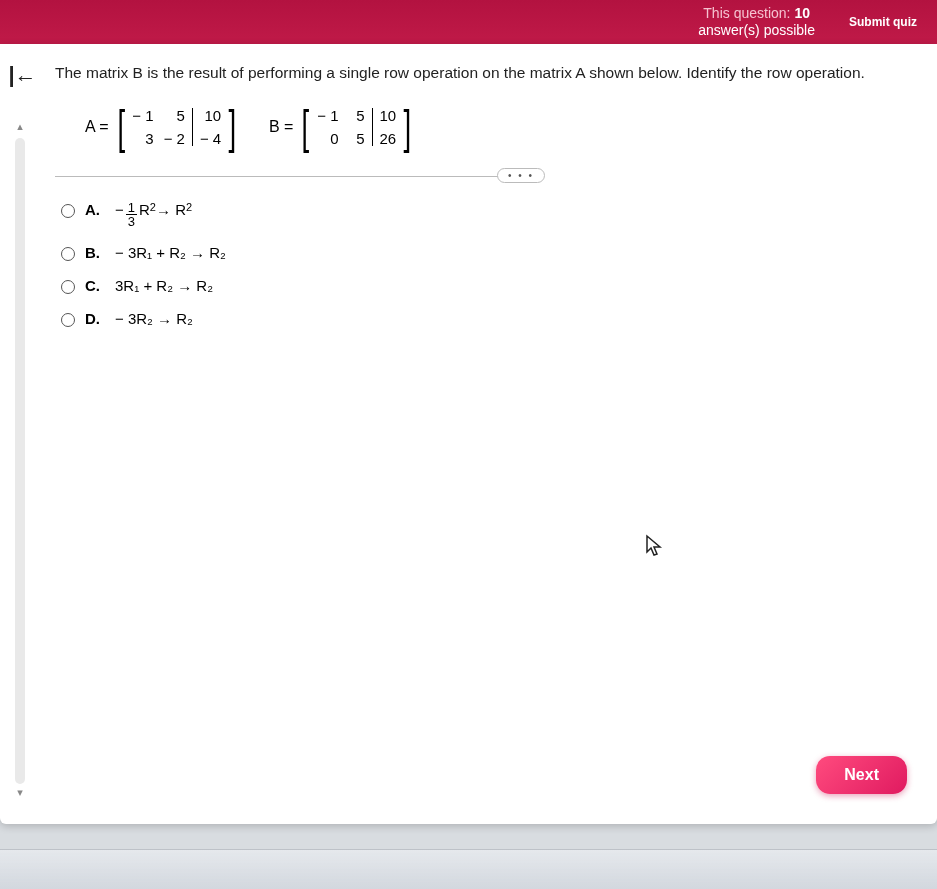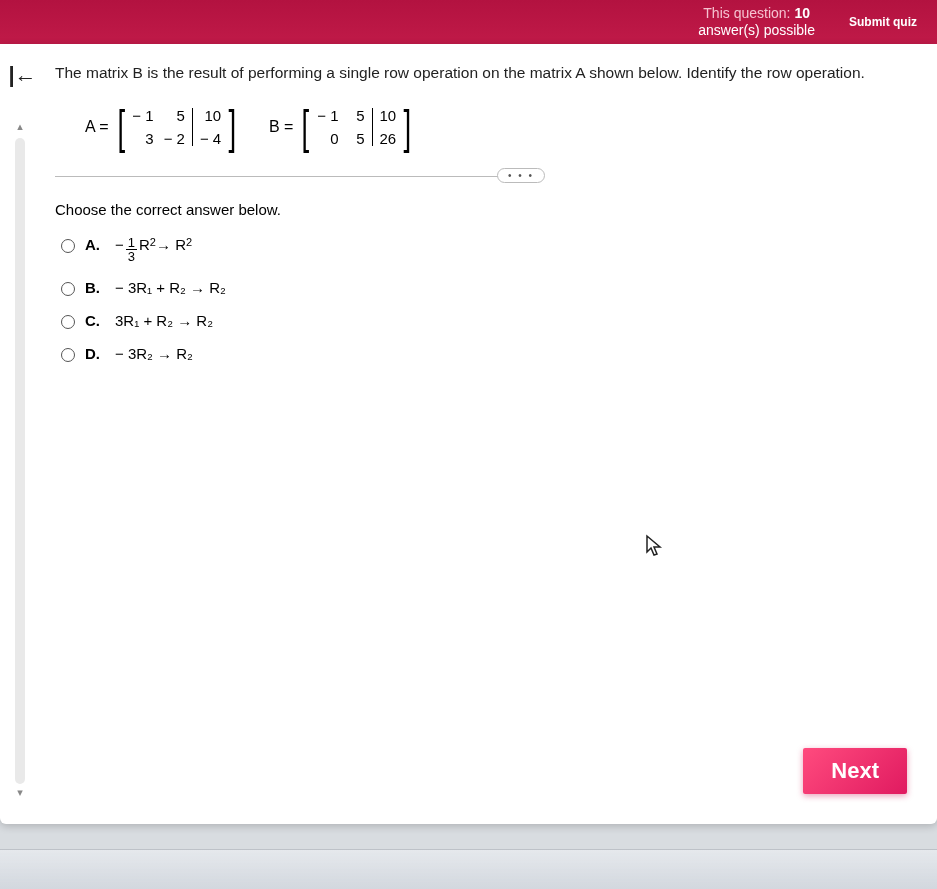--- a/index.html
+++ b/index.html
@@ -186,23 +186,23 @@
   .frac .num { border-bottom: 1px solid #000; padding: 0 2px; }
   .frac .den { padding: 0 2px; }
   sub { font-size: 11px; vertical-align: sub; }
   .next-btn {
     position: absolute;
     right: 30px;
     bottom: 30px;
     background: linear-gradient(135deg, #ff4b7e 0%, #e01a60 100%);
     color: #fff;
     font-weight: bold;
-    font-size: 22px;
+    font-size: 16px;
     padding: 10px 28px;
-    border-radius: 2px;
+    border-radius: 14px;
     cursor: pointer;
     box-shadow: 0 2px 6px rgba(200,20,80,0.4);
   }
   .cursor-icon {
     position: absolute;
     left: 600px;
     top: 490px;
     font-size: 22px;
     color: #333;
   }
@@ -287,21 +287,20 @@
           </span>
           <span class="bracket">]</span>
         </span>
       </div>
     </div>
 
     <div class="divider-row">
       <div class="ellipsis-pill">• • •</div>
     </div>
 
-    <div class="choose-text">Choose the correct answer below.</div>
 
     <div class="options">
 
       <div class="option-row">
         <div class="radio"></div>
         <div class="opt-letter">A.</div>
         <div class="opt-math">
           −<span class="frac">
               <span class="num">1</span>
               <span class="den">3</span>

